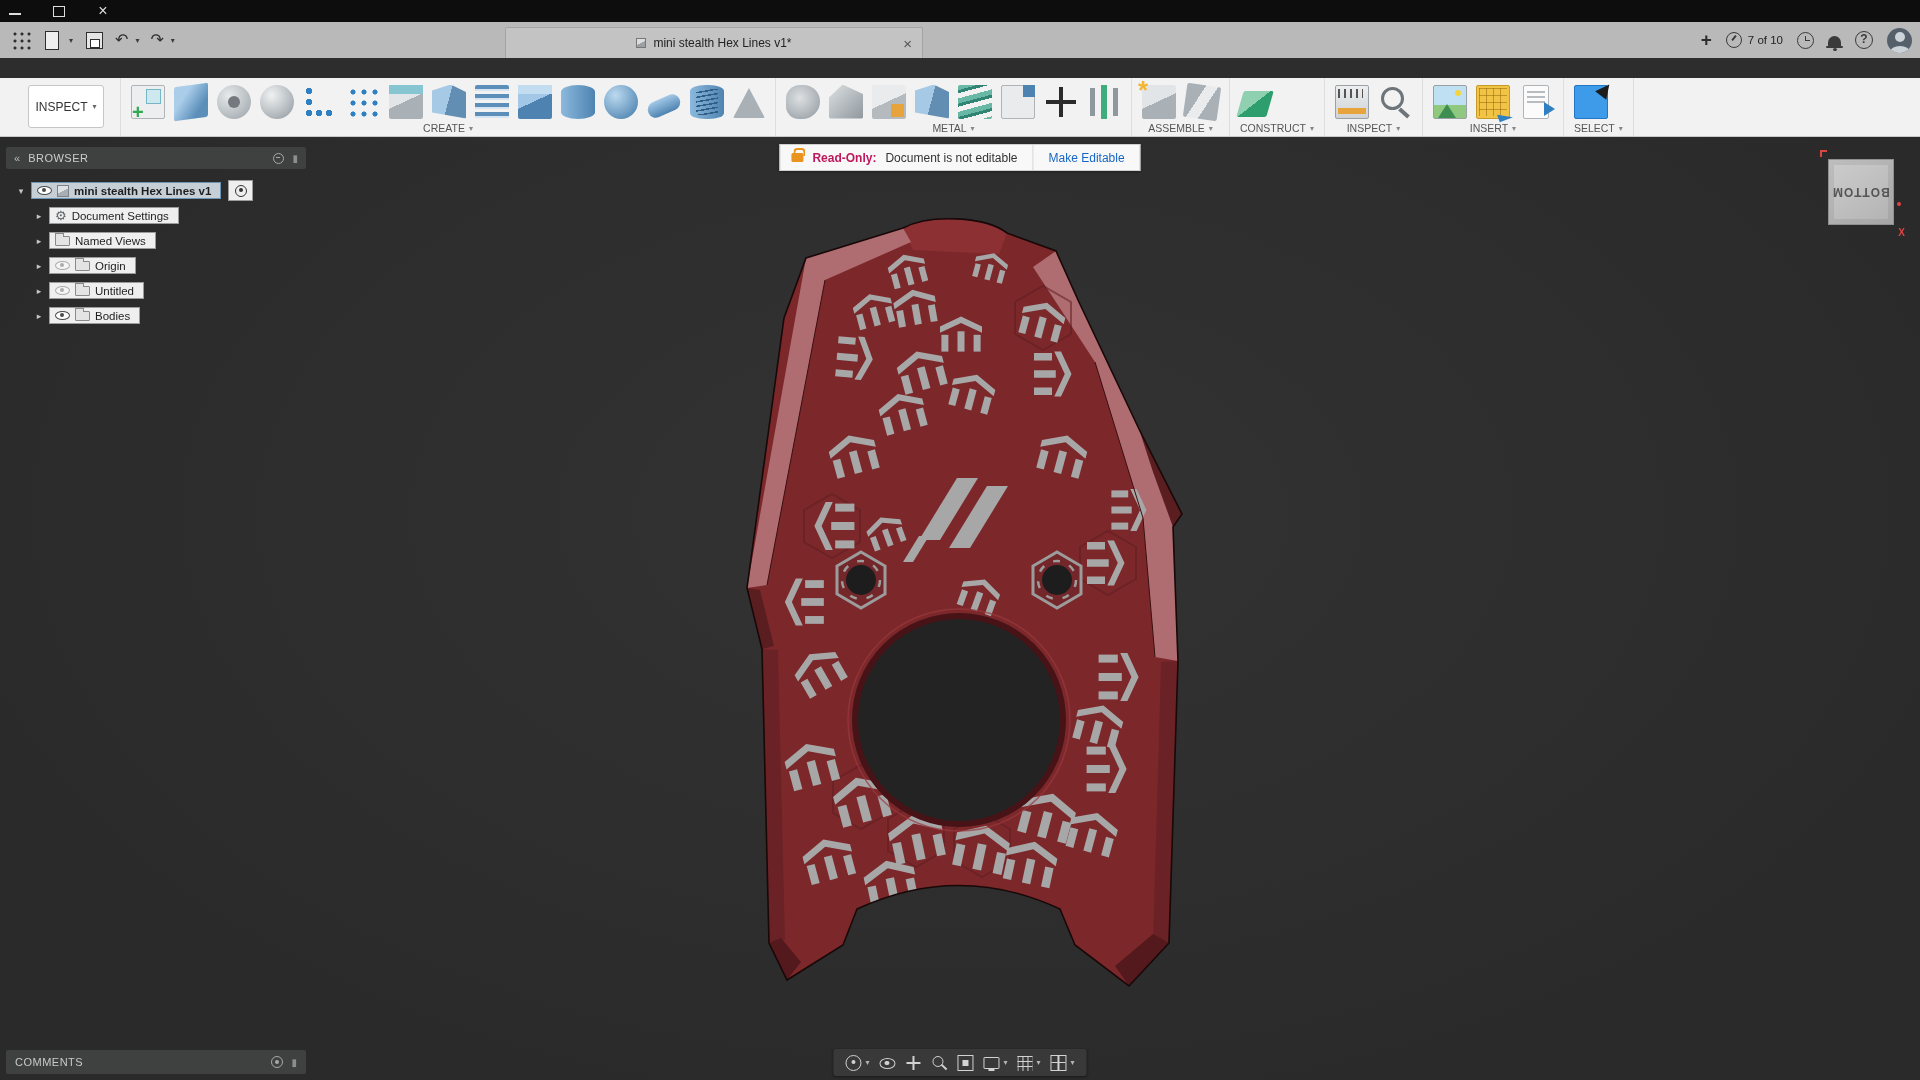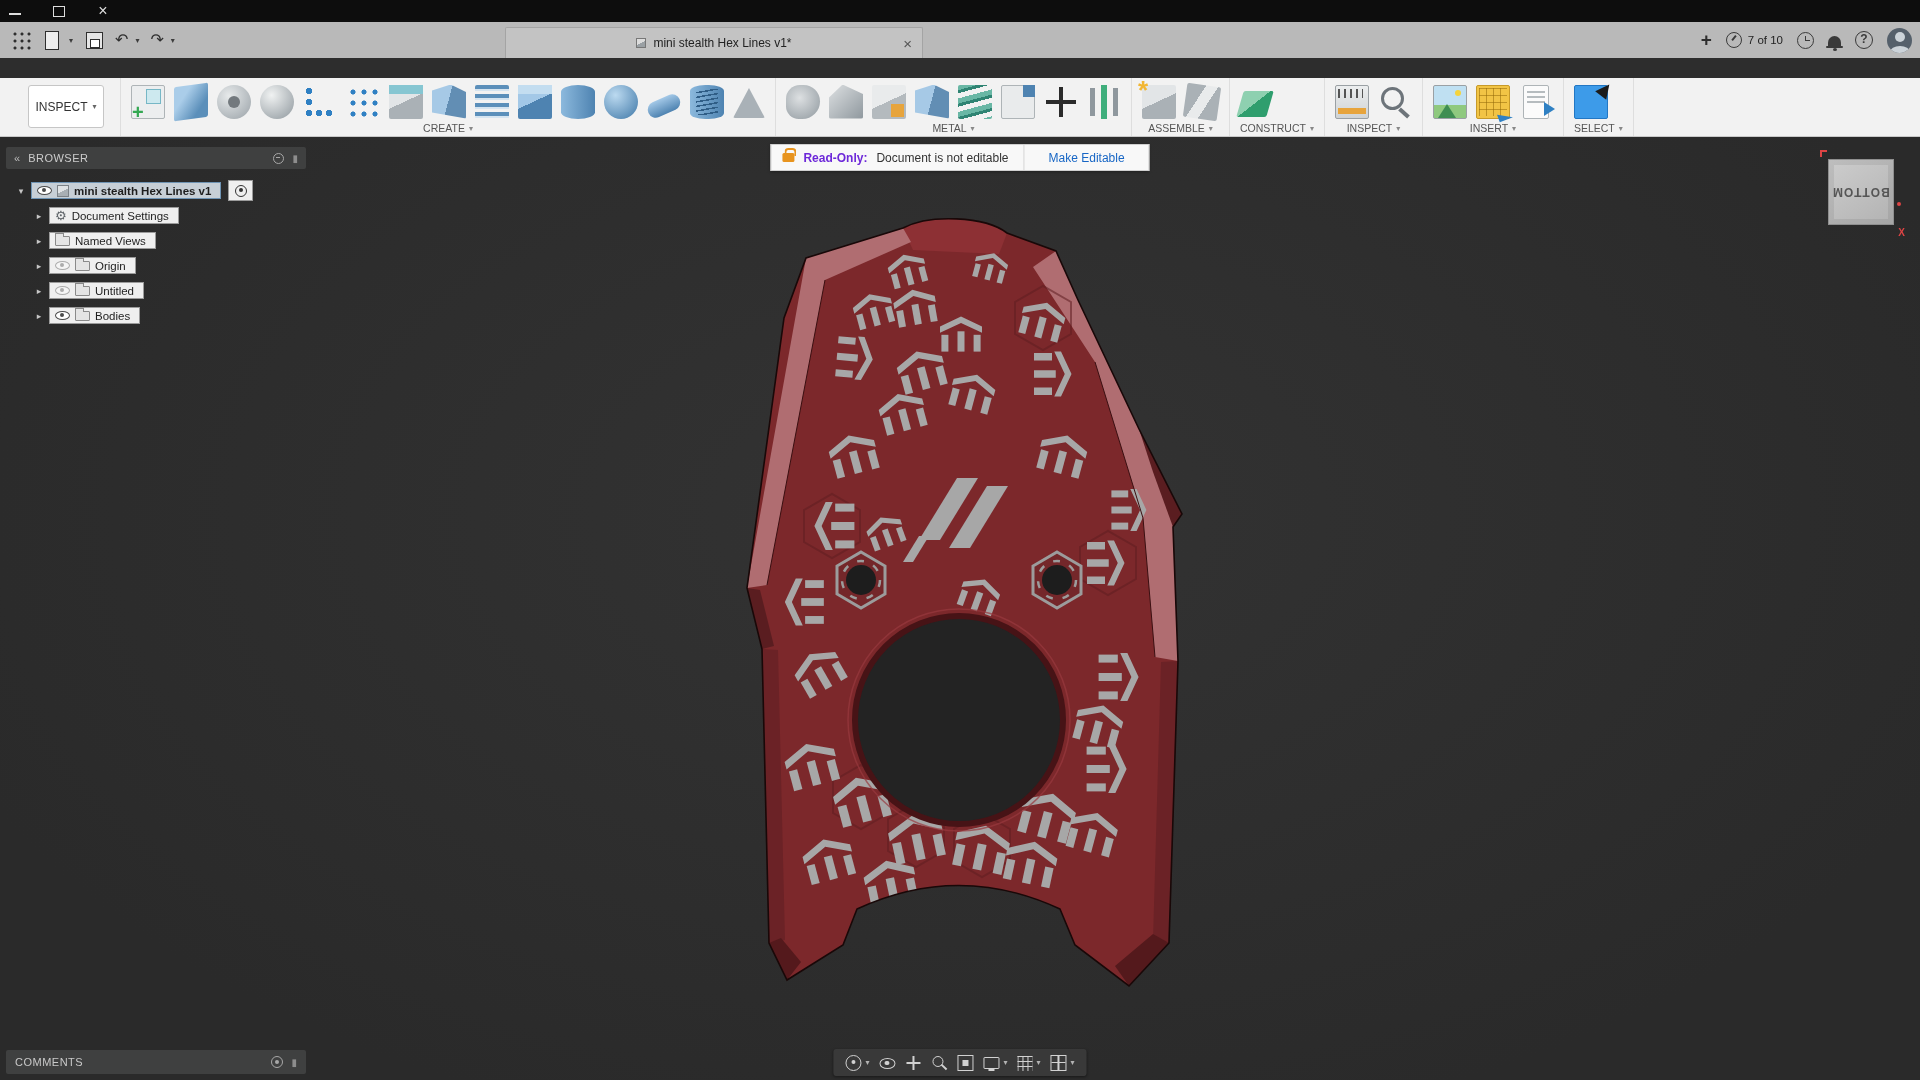--- a/index.html
+++ b/index.html
@@ -160,24 +160,24 @@
   .target-box{margin-left:4px;background:#efefef;border:1px solid #9b9b9b;height:21px;width:25px;
     display:flex;align-items:center;justify-content:center;cursor:pointer}
   .target{width:12px;height:12px;border:1.5px solid #333;border-radius:50%;position:relative}
   .target::after{content:"";position:absolute;left:2.8px;top:2.8px;width:4px;height:4px;border-radius:50%;background:#333}
 
   
   .robanner{position:absolute;left:50%;top:7px;transform:translateX(-50%);height:27px;display:flex;align-items:center;
     background:#f8f8f8;border:1px solid #cfcfcf;box-shadow:0 1px 3px rgba(0,0,0,.35);font-size:12px;z-index:6}
   .ro-lock{margin:0 9px 0 11px;width:12px;height:9px;background:#e8941e;border-radius:1.5px;position:relative;flex:none}
   .ro-lock::before{content:"";position:absolute;left:2px;top:-5px;width:8px;height:6px;border:2px solid #e8941e;border-bottom:none;border-radius:4px 4px 0 0}
-  .ro-badge{font-weight:bold;color:#6d28d9;margin-right:9px}
+  .ro-badge{font-weight:bold;color:#be185d;margin-right:9px}
   .ro-msg{color:#333;padding-right:15px}
   .ro-sep{width:1px;align-self:stretch;background:#d5d5d5}
-  .ro-action{color:#1766c5;padding:0 24px;cursor:pointer}
+  .ro-action{color:#1766c5;padding:0 15px;cursor:pointer}
 
   
   .viewcube{position:absolute;right:26px;top:22px;width:66px;height:66px;cursor:pointer;
     background:linear-gradient(145deg,#cdcdcd,#b2b2b2);border:1px solid #8f8f8f;
     display:flex;align-items:center;justify-content:center;box-shadow:inset 0 0 0 5px rgba(0,0,0,.07)}
   .vc-label{transform:rotate(180deg);font-size:12px;font-weight:bold;color:#555;letter-spacing:1px}
   .vc-x{position:absolute;right:-12px;bottom:-14px;color:#d44;font-size:10px;font-weight:bold}
   .vc-tick{position:absolute;left:-9px;top:-10px;width:7px;height:7px;border-left:2px solid #d44;border-top:2px solid #d44}
   .vc-dot{position:absolute;right:-8px;bottom:18px;width:4px;height:4px;border-radius:50%;background:#d44}
 

